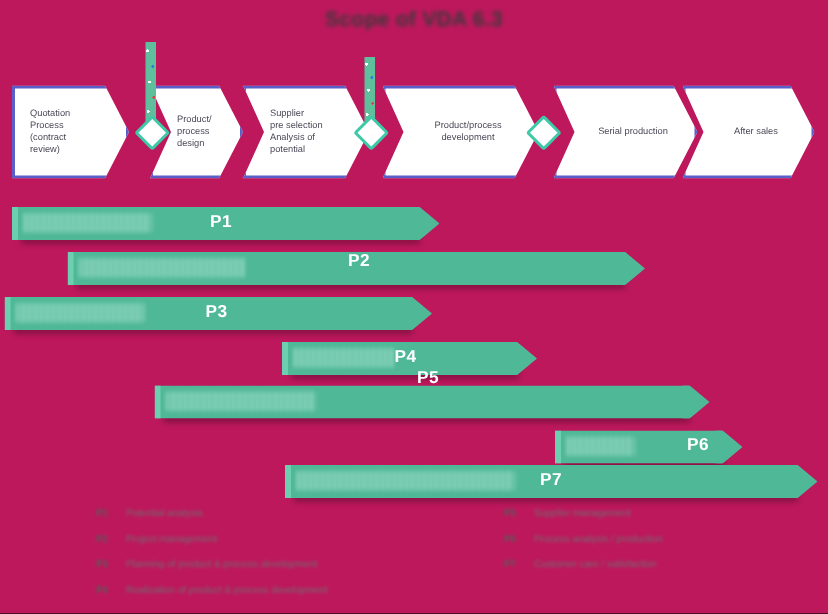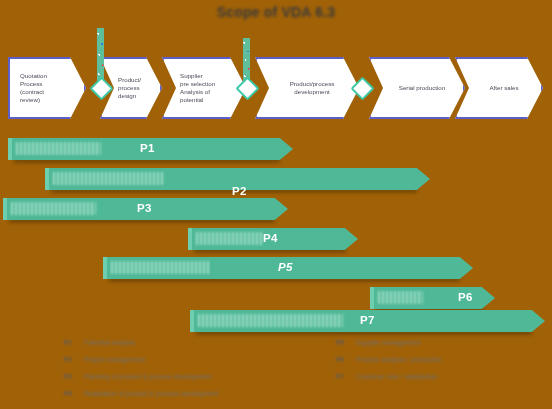--- a/index.html
+++ b/index.html
@@ -4,21 +4,21 @@
 <style>
   html, body {
     margin: 0;
     padding: 0;
     background: #000000;
   }
   #canvas {
     position: relative;
     width: 552px;
     height: 409px;
-    background: #a16207;
+    background: #be185d;
     overflow: hidden;
     font-family: "Liberation Sans", sans-serif;
   }
 
   
   #title {
     position: absolute;
     left: 0;
     top: 4px;
     width: 552px;
@@ -204,39 +204,39 @@
       <div class="parrow" style="left: 8px; top: 138px; width: 285px;">
         <div class="tail"></div>
         <div class="blur-text" style="width: 85px;"></div>
       </div>
       <div class="plabel" style="left: 140px; top: 142px;">P1</div>
       <div class="parrow-shadow" style="left: 51px; top: 189px; width: 366px;"></div>
       <div class="parrow" style="left: 45px; top: 168px; width: 385px;">
         <div class="tail"></div>
         <div class="blur-text" style="width: 110px;"></div>
       </div>
-      <div class="plabel" style="left: 232px; top: 185px;">P2</div>
+      <div class="plabel" style="left: 232px; top: 168px;">P2</div>
       <div class="parrow-shadow" style="left: 9px; top: 219px; width: 266px;"></div>
       <div class="parrow" style="left: 3px; top: 198px; width: 285px;">
         <div class="tail"></div>
         <div class="blur-text" style="width: 85px;"></div>
       </div>
       <div class="plabel" style="left: 137px; top: 202px;">P3</div>
       <div class="parrow-shadow" style="left: 194px; top: 249px; width: 152px;"></div>
       <div class="parrow" style="left: 188px; top: 228px; width: 170px;">
         <div class="tail"></div>
         <div class="blur-text" style="width: 68px;"></div>
       </div>
       <div class="plabel" style="left: 263px; top: 232px;">P4</div>
       <div class="parrow-shadow" style="left: 109px; top: 278px; width: 351px;"></div>
       <div class="parrow" style="left: 103px; top: 257px; width: 370px;">
         <div class="tail"></div>
         <div class="blur-text" style="width: 100px;"></div>
       </div>
-      <div class="plabel" style="left: 278px; top: 261px; font-style: italic;">P5</div>
+      <div class="plabel" style="left: 278px; top: 246px;">P5</div>
       <div class="parrow-shadow" style="left: 376px; top: 308px; width: 107px;"></div>
       <div class="parrow" style="left: 370px; top: 287px; width: 125px;">
         <div class="tail"></div>
         <div class="blur-text" style="width: 45px;"></div>
       </div>
       <div class="plabel" style="left: 423px; top: 291px; padding-left: 35px;">P6</div>
       <div class="parrow-shadow" style="left: 196px; top: 331px; width: 336px;"></div>
       <div class="parrow" style="left: 190px; top: 310px; width: 355px;">
         <div class="tail"></div>
         <div class="blur-text" style="width: 145px;"></div>

